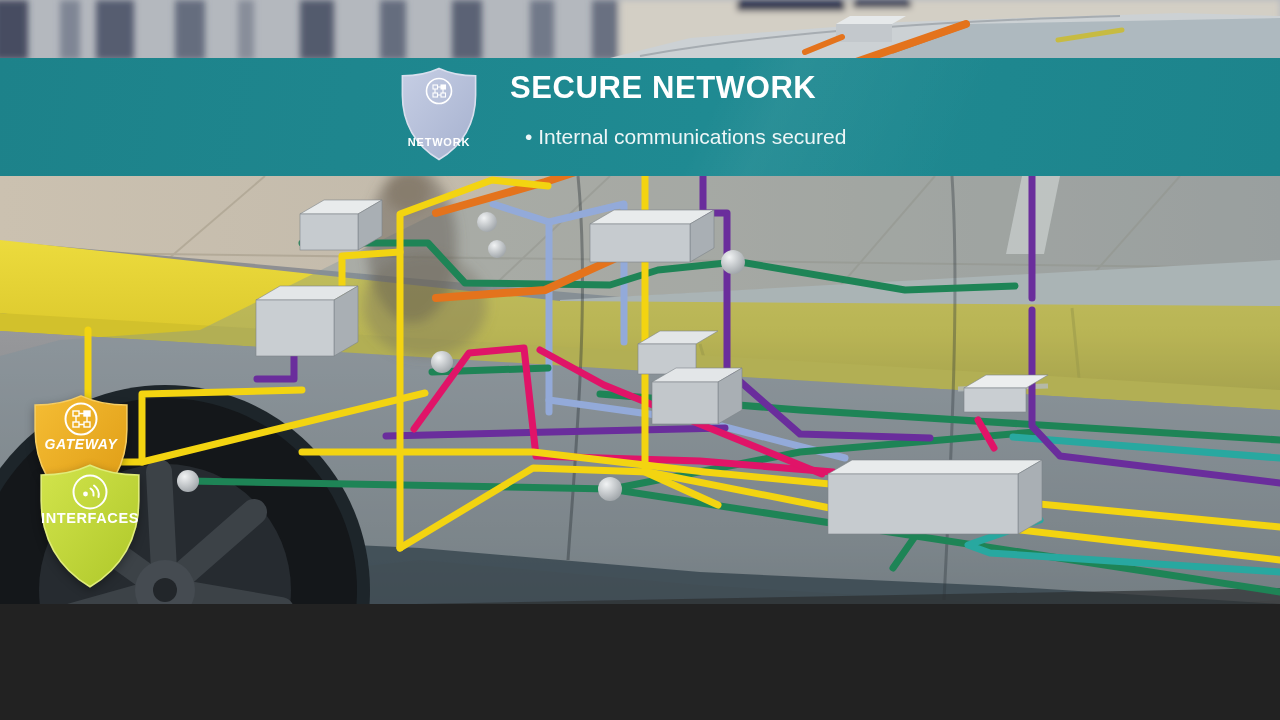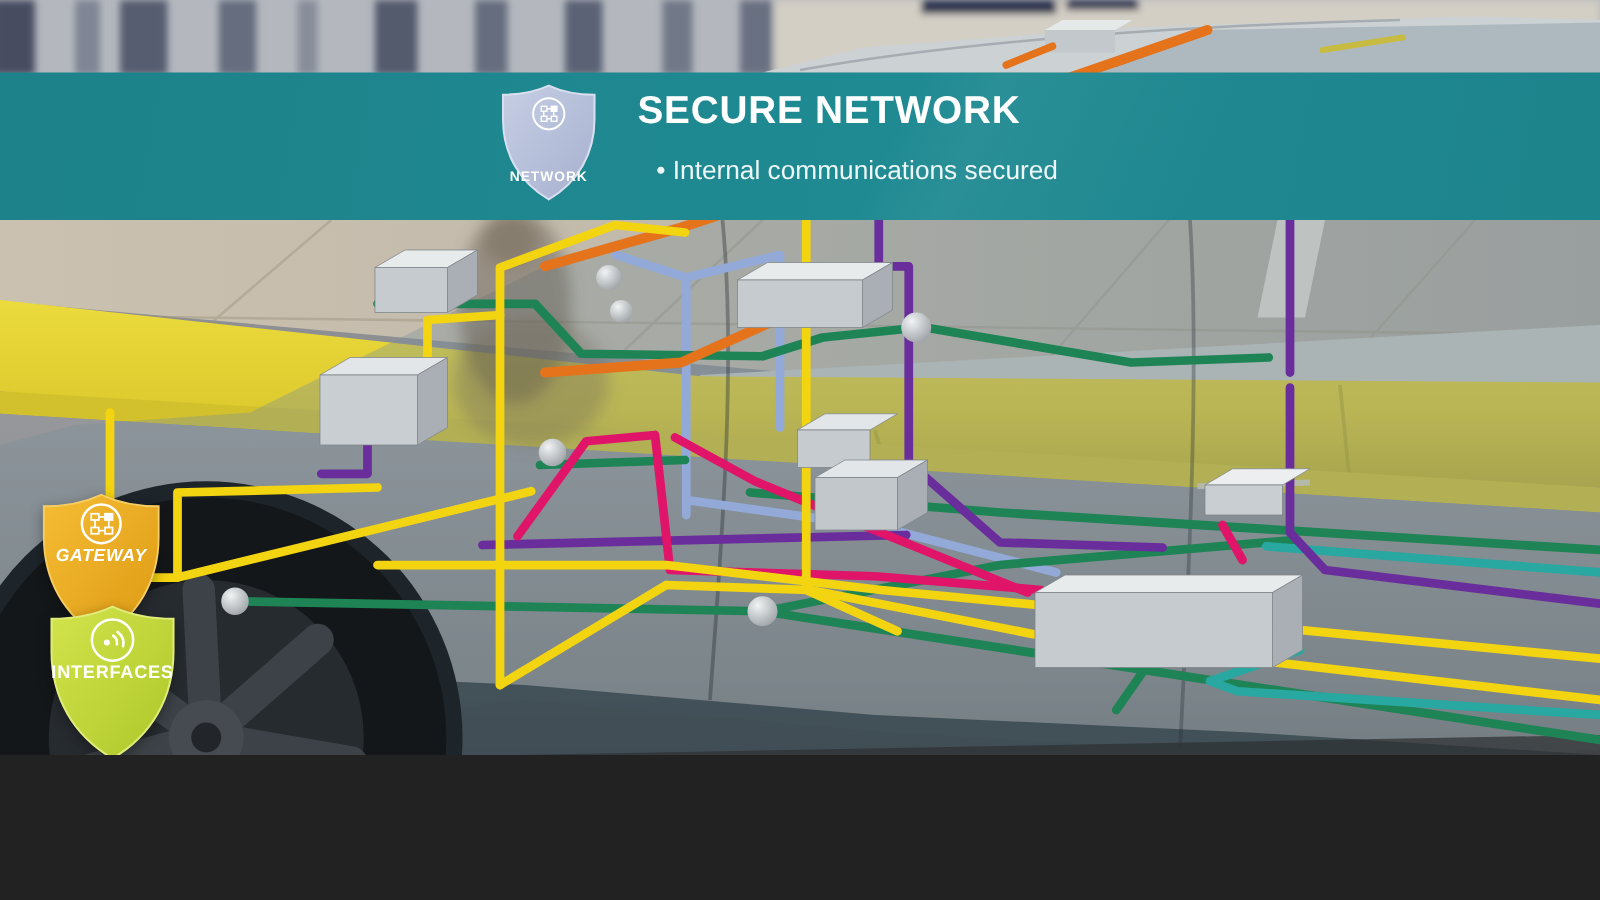--- a/index.html
+++ b/index.html
@@ -27,21 +27,21 @@
 
   .shield-network{left:394px;top:66px;width:90px;height:96px;z-index:11;}
   .shield-network .lbl{top:50px;font-size:11px;letter-spacing:.8px;margin-top:20px;}
   .shield-network .icon{left:50%;top:10px;transform:translateX(-50%);}
 
   .shield-gateway{left:30px;top:392px;width:102px;height:122px;z-index:6;
           filter:drop-shadow(0 3px 5px rgba(0,0,0,.35));}
   .shield-gateway .lbl{top:44px;font-size:14px;letter-spacing:.6px;font-style:italic;}
   .shield-gateway .icon{left:50%;top:7px;transform:translateX(-50%);}
 
-  .shield-interfaces{left:26px;top:482px;width:128px;height:128px;z-index:7;
+  .shield-interfaces{left:26px;top:462px;width:128px;height:128px;z-index:7;
           filter:drop-shadow(0 3px 5px rgba(0,0,0,.35));}
   .shield-interfaces .lbl{top:48px;font-size:14.5px;letter-spacing:.6px;}
   .shield-interfaces .icon{left:50%;top:9px;transform:translateX(-50%);}
 </style>
 </head>
 <body>
 
 <div class="stage">
 
   <svg class="scene-svg" width="1280" height="720" viewBox="0 0 1280 720">

